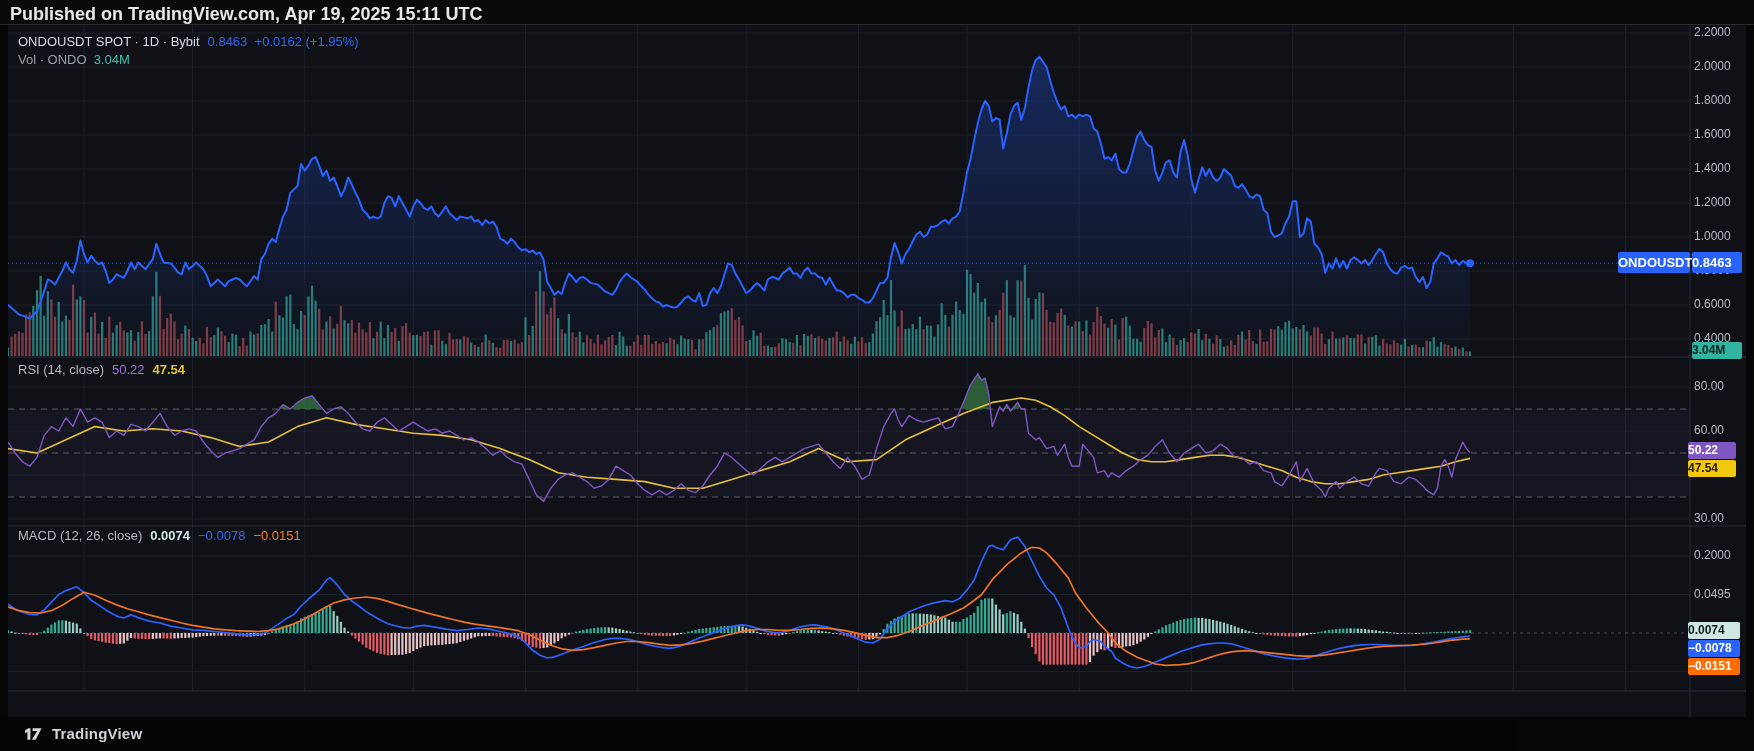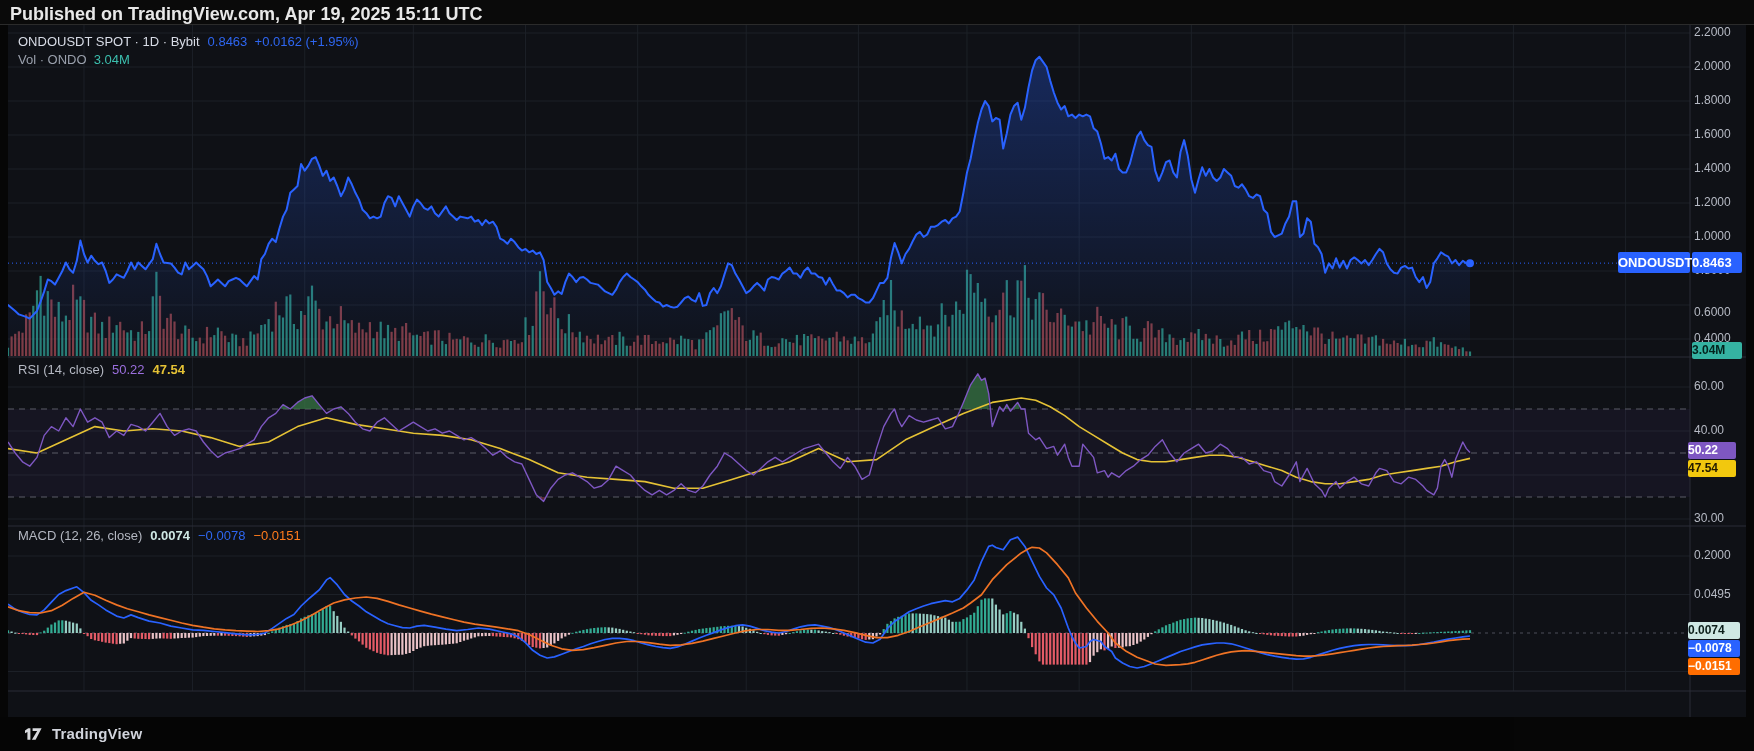--- a/index.html
+++ b/index.html
@@ -981,24 +981,24 @@
     </div>
   </div>
 <div class="axlabel" style="top: 25px;">2.2000</div>
     <div class="axlabel" style="top: 59px;">2.0000</div>
     <div class="axlabel" style="top: 93px;">1.8000</div>
     <div class="axlabel" style="top: 127px;">1.6000</div>
     <div class="axlabel" style="top: 161px;">1.4000</div>
     <div class="axlabel" style="top: 195px;">1.2000</div>
     <div class="axlabel" style="top: 229px;">1.0000</div>
     <div class="axlabel" style="top: 263px;">0.8000</div>
-    <div class="axlabel" style="top: 305px;">0.6000</div>
+    <div class="axlabel" style="top: 297px;">0.6000</div>
     <div class="axlabel" style="top: 331px;">0.4000</div>
-    <div class="axlabel" style="top: 379px;">60.00</div>
-    <div class="axlabel" style="top: 423px;">40.00</div>
+    <div class="axlabel" style="top: 379px;">80.00</div>
+    <div class="axlabel" style="top: 423px;">60.00</div>
     <div class="axlabel" style="top: 511px;">30.00</div>
     <div class="axlabel" style="top: 548px;">0.2000</div>
     <div class="axlabel" style="top: 586.5px;">0.0495</div>
     <div class="axlabel" style="top: 663.5px;">−0.1000</div>
     <div class="monthlabel" style="top: 0px; left: 83.9948px;">Apr</div>
     <div class="monthlabel" style="top: 0px; left: 192.559px;">May</div>
     <div class="monthlabel" style="top: 0px; left: 304.742px;">Jun</div>
     <div class="monthlabel" style="top: 0px; left: 413.306px;">Jul</div>
     <div class="monthlabel" style="top: 0px; left: 525.488px;">Aug</div>
     <div class="monthlabel" style="top: 0px; left: 637.671px;">Sep</div>

